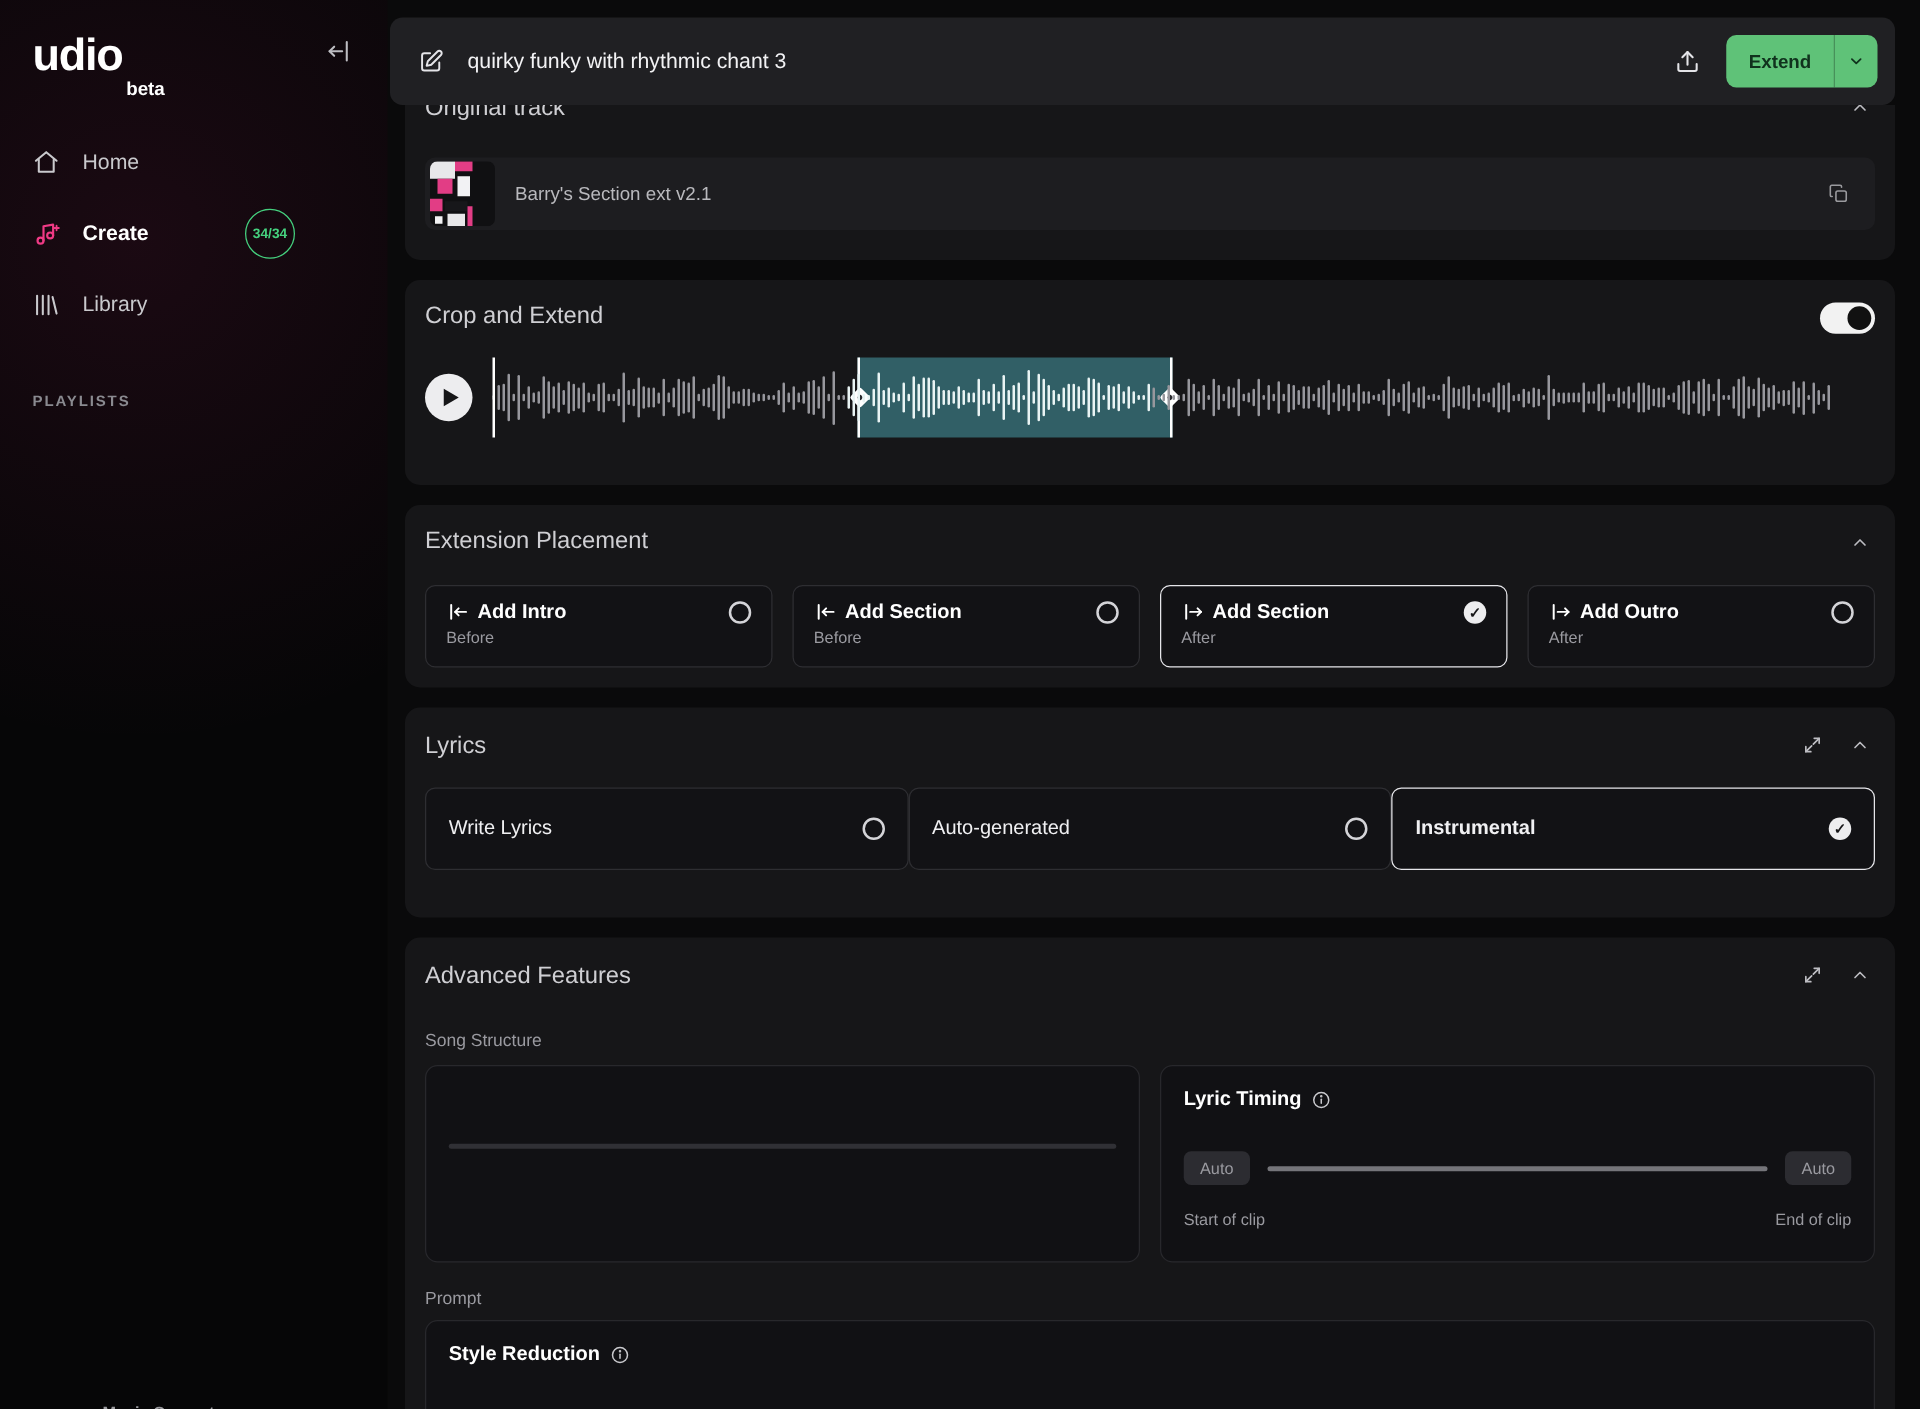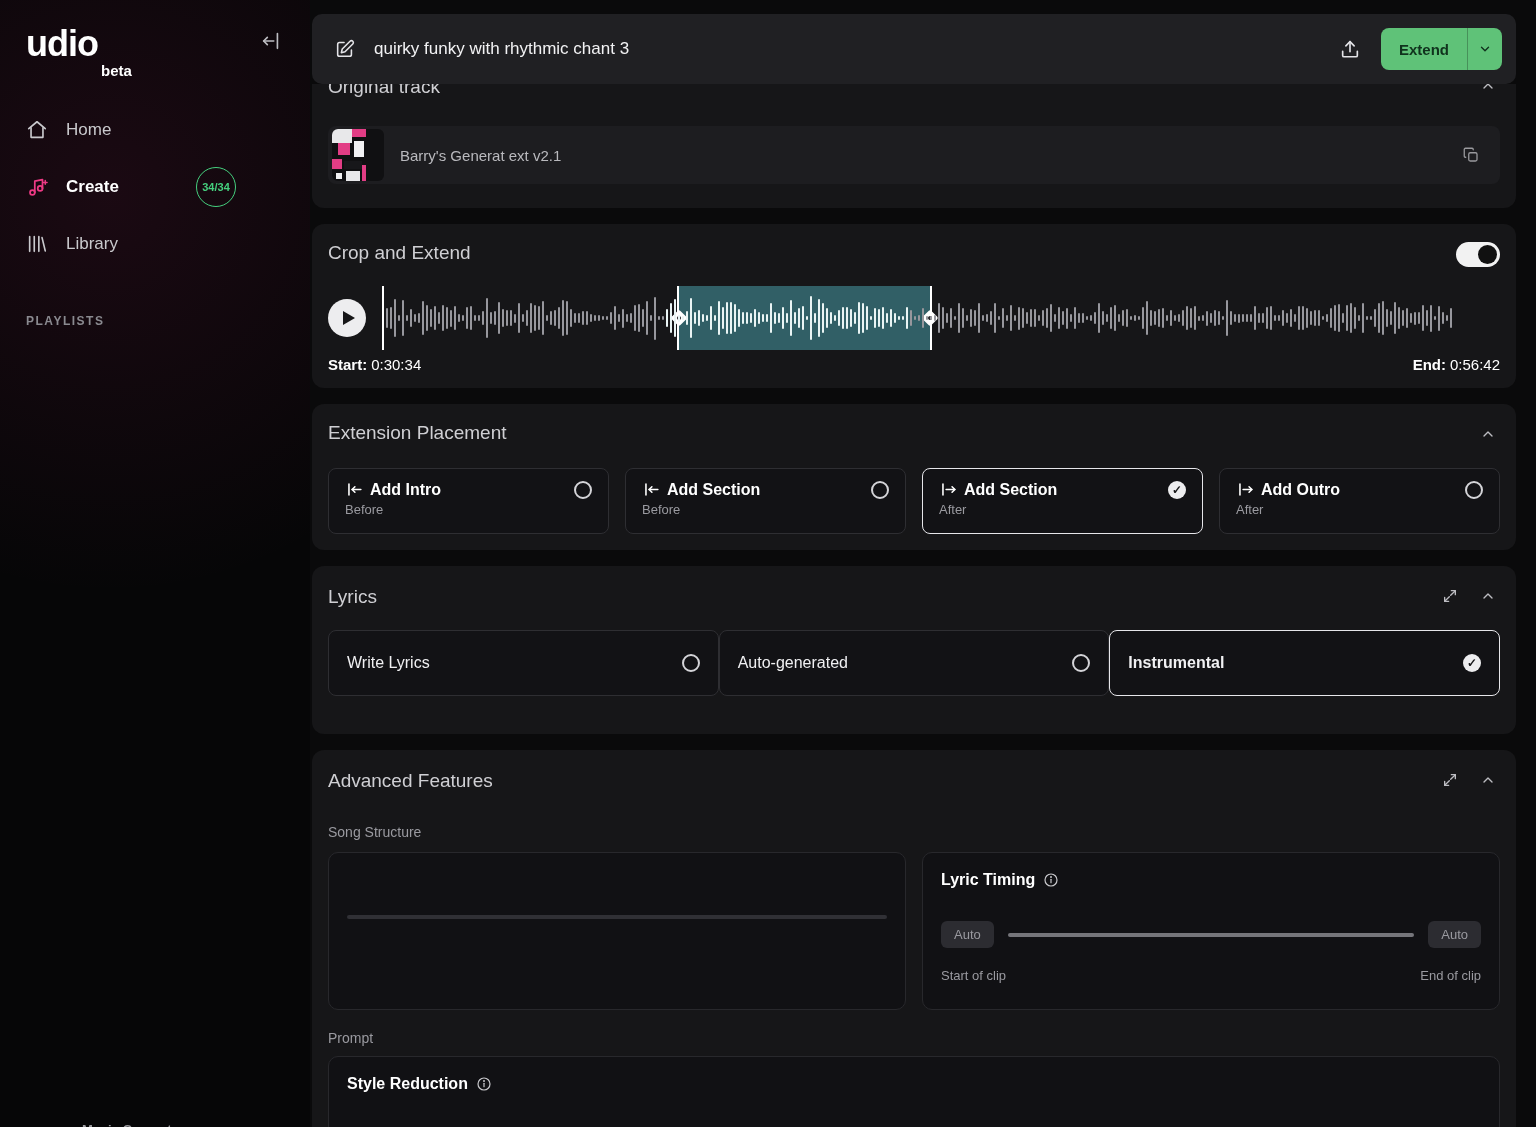--- a/index.html
+++ b/index.html
@@ -22,21 +22,21 @@
     border:1.5px solid #45d07e; color:#45d07e; font-size:11px; font-weight:700;
     display:flex; align-items:center; justify-content:center; }
   .playlists-head { margin-top:46px; padding:0 26px; font-size:12px; font-weight:700; letter-spacing:1.5px; color:#8a8a90; }
   .pill-group { margin:18px 16px 0; display:inline-flex; background:#1f1f23; border-radius:8px; padding:4px; }
   .pill { border-radius:6px; padding:7px 15px; font-size:15px; cursor:pointer; border:1px solid transparent; color:#8a8a90; background:none; font-family:inherit; }
   .pill.active { border-color:#e4e4e8; color:#fff; }
   .sidebar-footer { position:absolute; left:82px; bottom:-10px; font-size:13px; font-weight:700; color:#9a9a9e; white-space:nowrap; }
 
   
   .main { position:absolute; left:310px; top:0; right:0; bottom:0; }
-  .section { position:absolute; left:2px; right:20px; background:#161618; border-radius:12px; }
+  .section { position:absolute; left:14px; right:20px; background:#161618; border-radius:12px; }
   .section-title { font-size:19px; color:#cfcfd3; font-weight:400; }
   .section-icons { position:absolute; right:16px; top:18px; display:flex; gap:14px; color:#cfcfd3; }
   .section-icons svg { width:16px; height:16px; }
 
   
   .header-wrap { position:absolute; left:0; right:0; top:0; height:84px; background:#0a0a0b; z-index:10; }
   .header-card { margin:14px 20px 0 2px; height:70px; background:#202023; border-radius:10px;
     display:flex; align-items:center; padding:0 14px 0 18px; }
   .prompt-text { margin-left:14px; font-size:17px; color:#f2f2f4; flex:1; }
   .upload-btn { color:#e4e4e8; margin-right:16px; }
@@ -230,21 +230,21 @@
             <rect x="20" y="0" width="14" height="8" fill="#e23d85"></rect>
             <rect x="6" y="14" width="12" height="12" fill="#e23d85"></rect>
             <rect x="22" y="12" width="10" height="16" fill="#f2f2f4"></rect>
             <rect x="0" y="30" width="10" height="10" fill="#e23d85"></rect>
             <rect x="12" y="32" width="18" height="8" fill="#17171a"></rect>
             <rect x="14" y="42" width="14" height="10" fill="#e8e8ea"></rect>
             <rect x="30" y="36" width="4" height="16" fill="#e23d85"></rect>
             <rect x="4" y="44" width="6" height="6" fill="#f2f2f4"></rect>
           </svg>
       </div>
-      <div class="track-name">Barry's Generat ext v2.1</div>
+      <div class="track-name">Barry's Section ext v2.1</div>
       <button class="icon-btn copy-btn">
         <span>
             <svg width="18" height="18" viewBox="0 0 24 24" fill="none" stroke="currentColor" stroke-width="1.7" stroke-linecap="round" stroke-linejoin="round">
               <rect x="9" y="9" width="11" height="11" rx="2"></rect>
               <path d="M5 15h-.5A1.5 1.5 0 0 1 3 13.5v-9A1.5 1.5 0 0 1 4.5 3h9A1.5 1.5 0 0 1 15 4.5V5"></path>
             </svg>
           </span>
       </button>
     </div>
   </section>
@@ -531,24 +531,20 @@
             <i class="wbar" style="height:15.9px"></i>
             <i class="wbar" style="height:27.0px"></i>
             <i class="wbar" style="height:4.1px"></i>
             <i class="wbar" style="height:25.0px"></i>
             <i class="wbar" style="height:11.4px"></i>
             <i class="wbar" style="height:6.4px"></i>
             <i class="wbar" style="height:19.7px"></i>
           </div>
       </div>
     </div>
-    <div class="time-row">
-      <div><b>Start:</b><span>0:30:34</span></div>
-      <div><b>End:</b><span>0:56:42</span></div>
-    </div>
   </section>
 
   <section class="section sec-placement">
     <div class="section-title">Extension Placement</div>
     <div class="section-icons">
       <button class="icon-btn">
           <span>
             <svg viewBox="0 0 24 24" fill="none" stroke="currentColor" stroke-width="2" stroke-linecap="round" stroke-linejoin="round" width="16" height="16">
               <path d="M6 15l6-6 6 6"></path>
             </svg>

